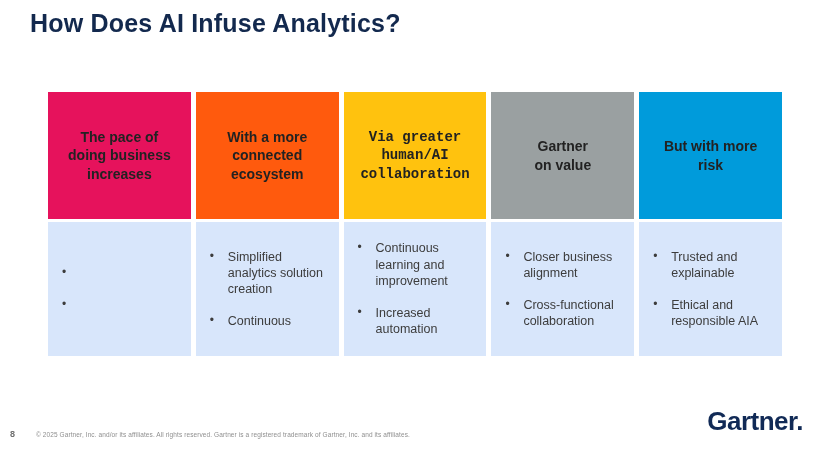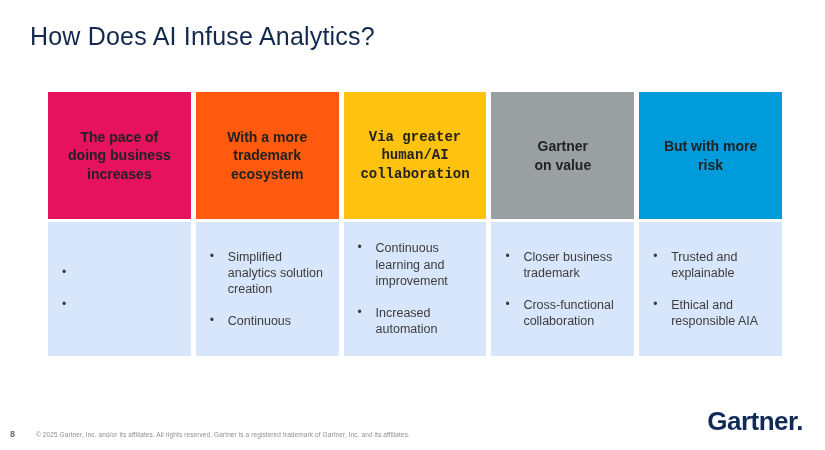--- a/index.html
+++ b/index.html
@@ -1,22 +1,22 @@
 <!DOCTYPE html>
 <html><head>
 <meta charset="utf-8">
 <style>
   html,body{margin:0;padding:0;background:#ffffff;}
   .slide{
     position:relative;width:825px;height:450px;background:#ffffff;overflow:hidden;
     font-family:"Liberation Sans","DejaVu Sans",sans-serif;
   }
   .title{
-    position:absolute;left:30px;top:22px;width:760px;
-    font-size:25px;font-weight:400;color:#13294E;letter-spacing:.2px;
+    position:absolute;left:30px;top:9px;width:760px;
+    font-size:25px;font-weight:700;color:#13294E;letter-spacing:.2px;
   }
   .grid{
     position:absolute;left:48px;top:92px;width:734px;
     display:flex;gap:5px;
   }
   .col{flex:1;display:flex;flex-direction:column;}
   .col-header{
     height:127px;display:flex;align-items:center;justify-content:center;
     text-align:center;white-space:pre-line;
     font-size:14px;font-weight:bold;color:#222222;line-height:1.3;
@@ -63,21 +63,21 @@
           <span class="marker">•</span>
         </div>
         <div class="bullet">
           <span class="marker">•</span>
         </div>
       </div>
     </div>
 
     <div class="col">
       <div class="col-header" style="background: rgb(255, 90, 13);">With a more
-trademark
+connected
 ecosystem</div>
       <div class="col-body">
         <div class="bullet">
           <span class="marker">•</span>
           <span class="btext">Simplified analytics solution creation</span>
         </div>
         <div class="bullet">
           <span class="marker">•</span>
           <span class="btext">Continuous</span>
         </div>
@@ -99,21 +99,21 @@
         </div>
       </div>
     </div>
 
     <div class="col">
       <div class="col-header" style="background: rgb(154, 160, 161);">Gartner
 on value</div>
       <div class="col-body">
         <div class="bullet">
           <span class="marker">•</span>
-          <span class="btext">Closer business trademark</span>
+          <span class="btext">Closer business alignment</span>
         </div>
         <div class="bullet">
           <span class="marker">•</span>
           <span class="btext">Cross-functional collaboration</span>
         </div>
       </div>
     </div>
 
     <div class="col">
       <div class="col-header" style="background: rgb(0, 155, 219);">But with more

